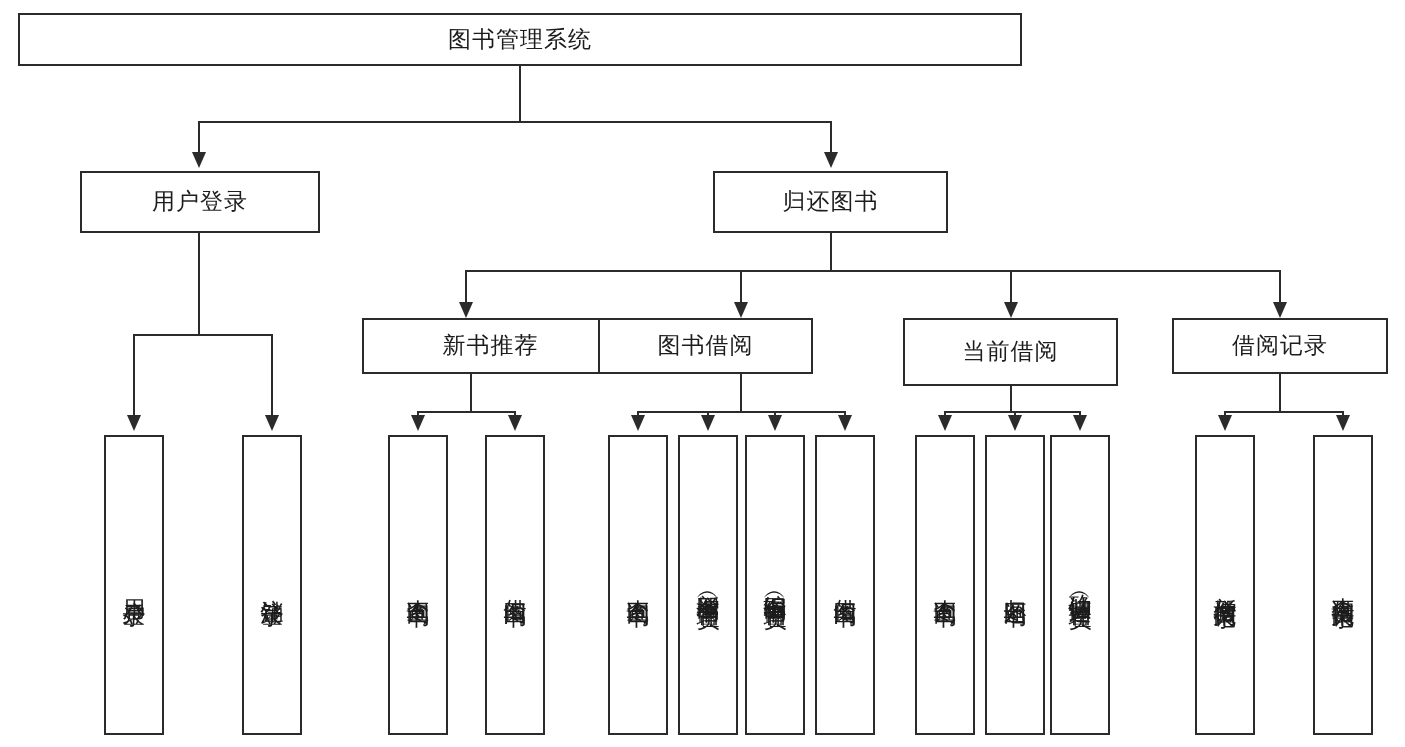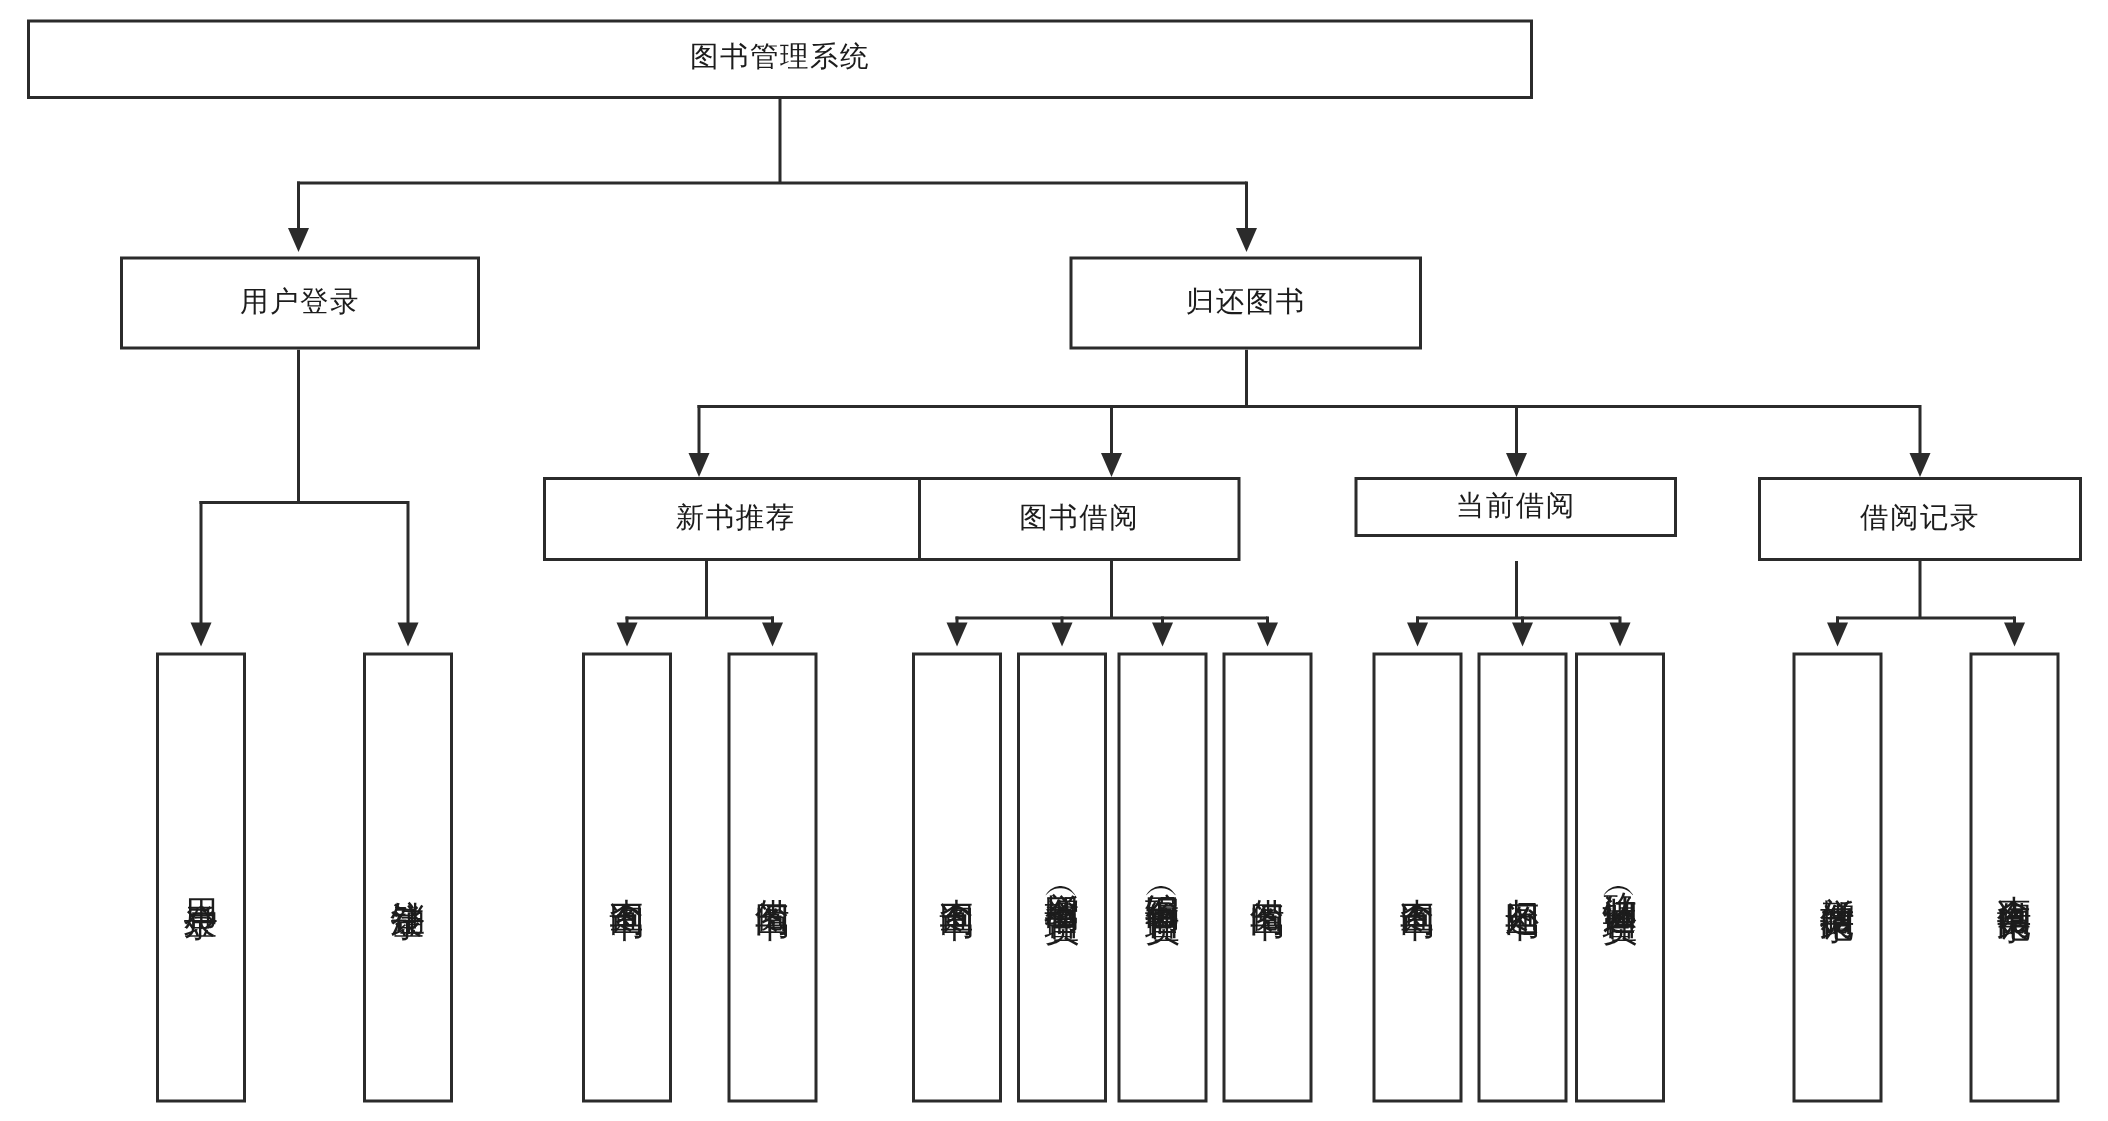--- a/index.html
+++ b/index.html
@@ -21,21 +21,21 @@
     position: absolute;
     box-sizing: border-box;
     border: 2px solid #2b2b2b;
     background: #ffffff;
     display: flex;
     align-items: center;
     justify-content: center;
     color: #1c1c1c;
   }
   .node.horizontal {
-    font-size: 19px;
+    font-size: 23px;
     letter-spacing: 1px;
     line-height: 1.2;
   }
   .node.vertical {
     writing-mode: vertical-rl;
     text-orientation: upright;
     font-size: 23px;
     line-height: 1.25;
     letter-spacing: 2px;
     padding: 4px 0;
@@ -141,25 +141,25 @@
   </div>
 
   <div class="node horizontal" style="left:713px; top:171px; width:235px; height:62px;">
     <span>归还图书</span>
   </div>
 
   <div class="node horizontal" style="left:362px; top:318px; width:257px; height:56px;">
     <span>新书推荐</span>
   </div>
 
-  <div class="node horizontal" style="left:612px; top:318px; width:215px; height:56px;justify-content:center;">
+  <div class="node horizontal" style="left:598px; top:318px; width:215px; height:56px;justify-content:center;">
     <span>图书借阅</span>
   </div>
 
-  <div class="node horizontal" style="left:903px; top:318px; width:215px; height:40px;">
+  <div class="node horizontal" style="left:903px; top:318px; width:215px; height:68px;">
     <span>当前借阅</span>
   </div>
 
   <div class="node horizontal" style="left:1172px; top:318px; width:216px; height:56px;">
     <span>借阅记录</span>
   </div>
 
   <div class="node vertical" style="left:104px; top:435px; width:60px; height:300px;">
     <span>用户登录</span>
   </div>

